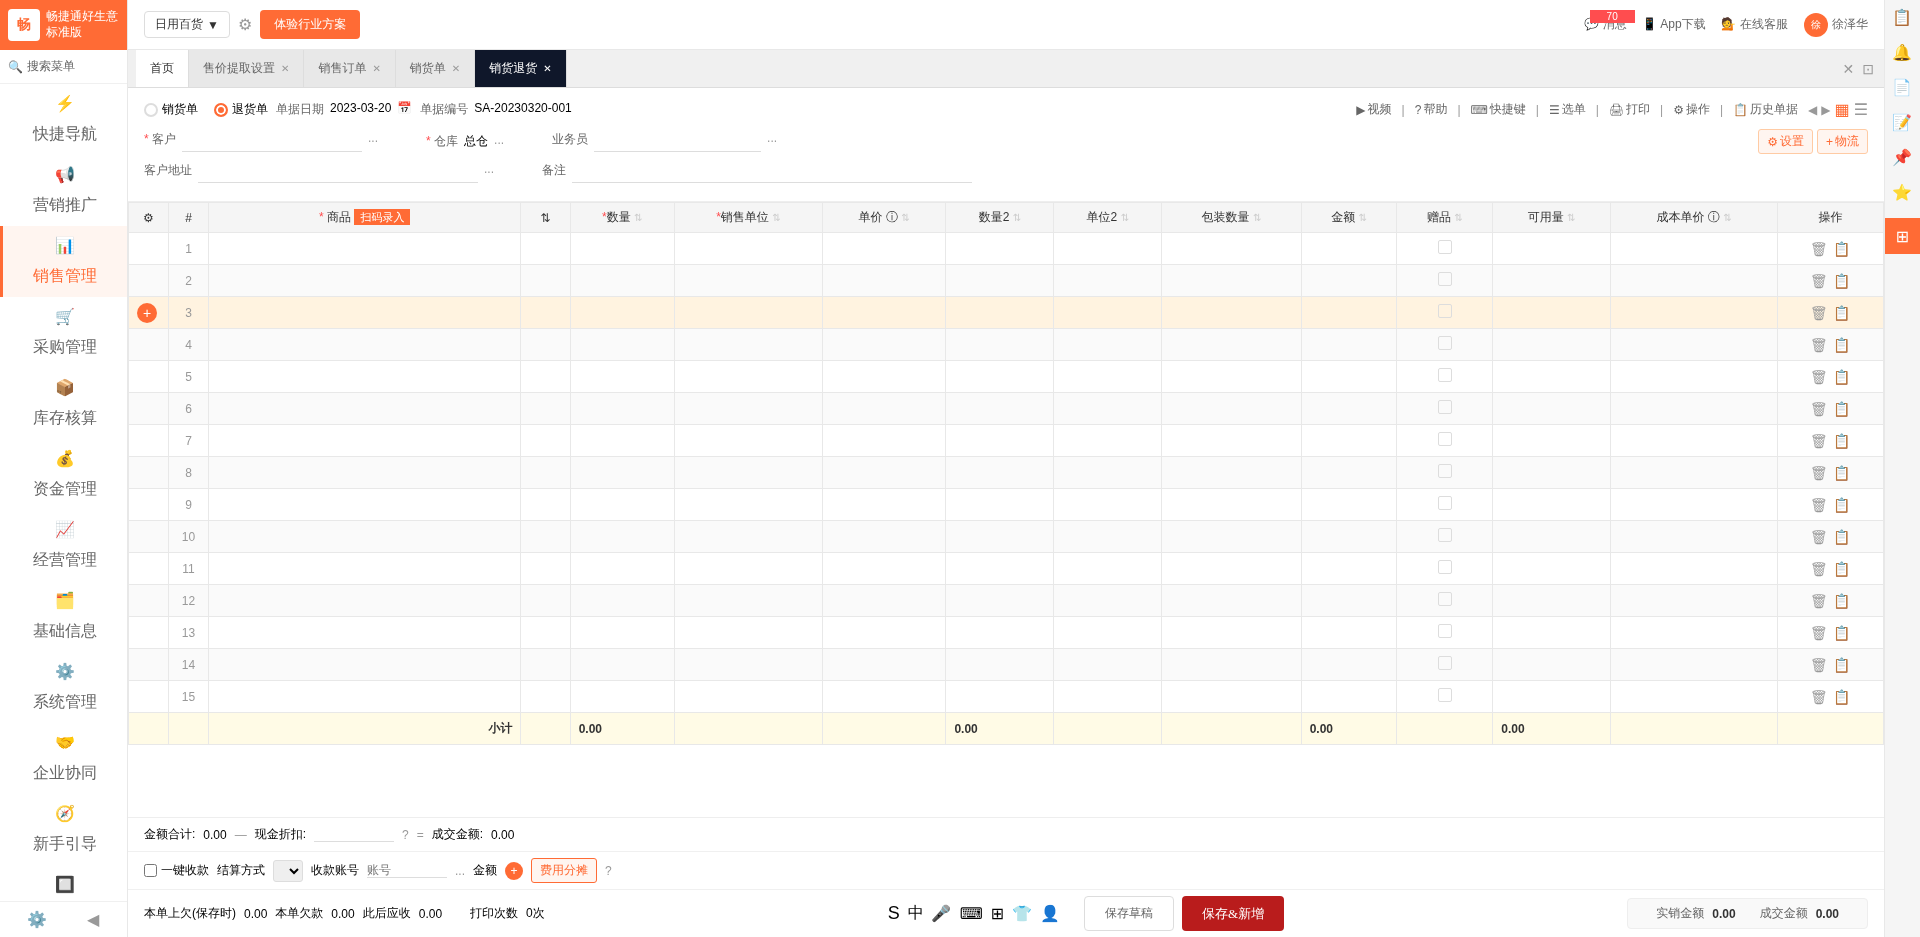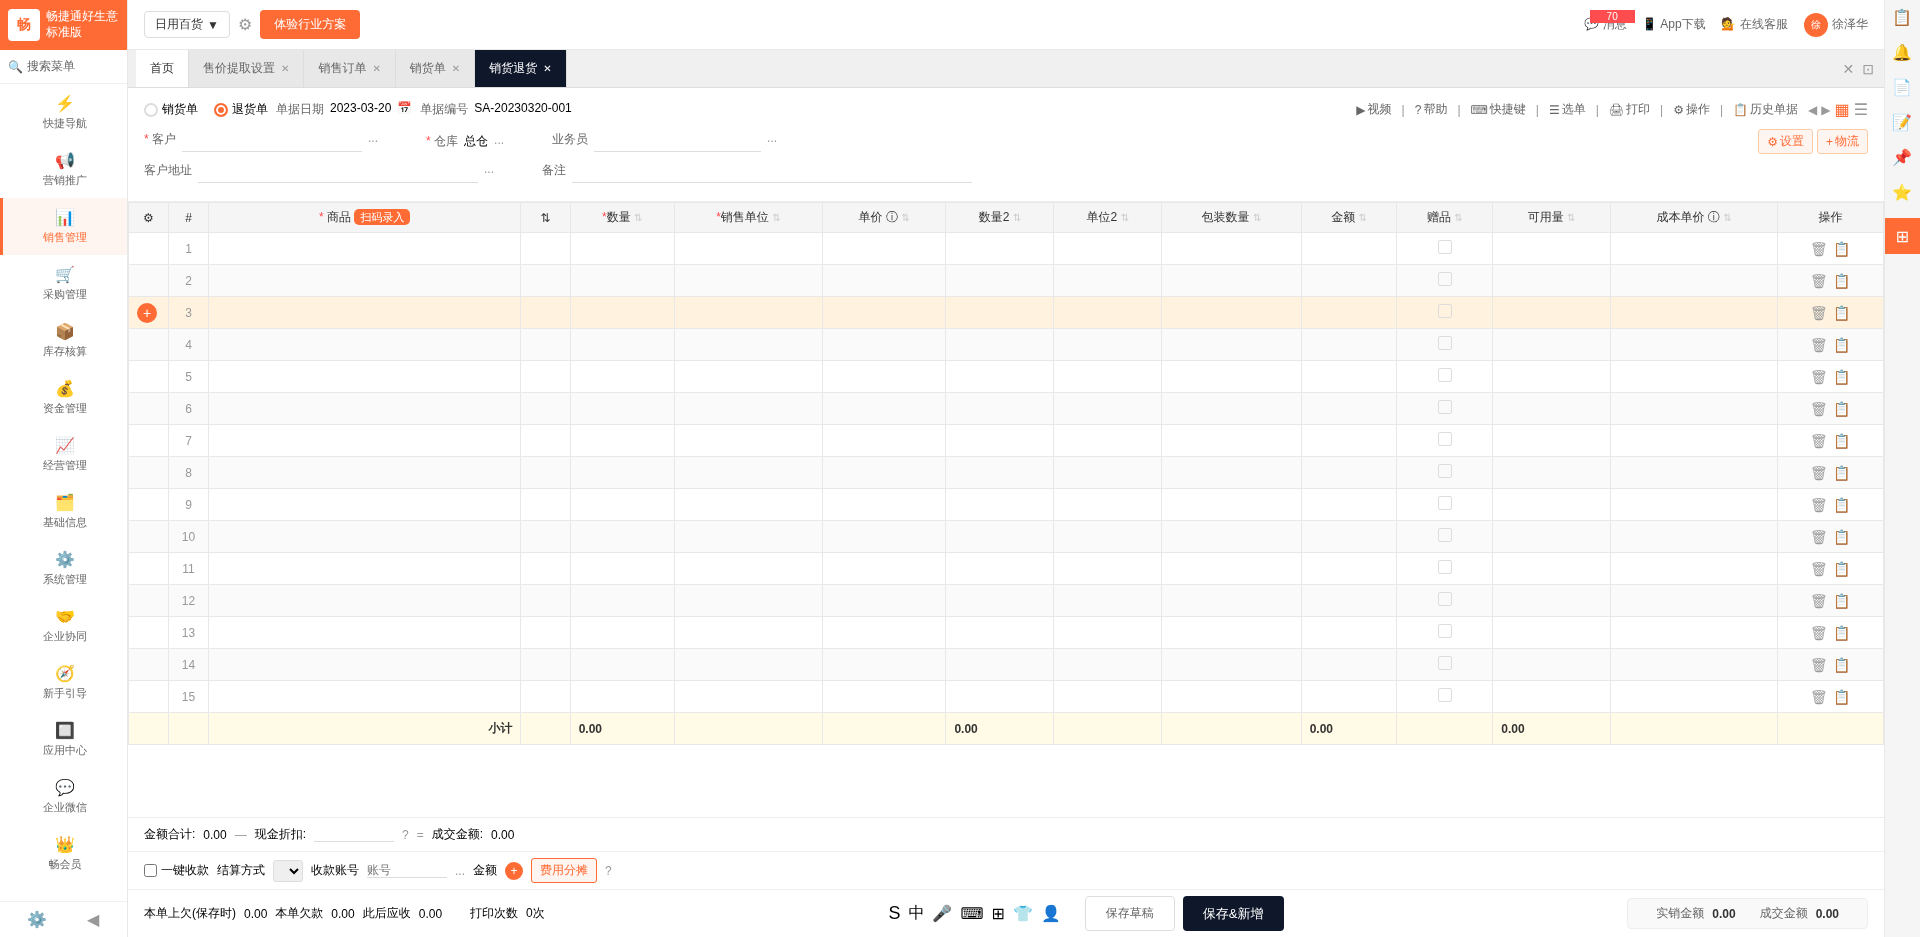--- a/index.html
+++ b/index.html
@@ -8,21 +8,21 @@
     
     .sidebar { width: 128px; background: #fff; display: flex; flex-direction: column; border-right: 1px solid #e8e8e8; flex-shrink: 0; }
     .sidebar-logo { background: #ff6b35; padding: 10px 8px; display: flex; align-items: center; gap: 6px; height: 50px; }
     .sidebar-logo-icon { width: 32px; height: 32px; background: #fff; border-radius: 4px; display: flex; align-items: center; justify-content: center; color: #ff6b35; font-weight: bold; font-size: 14px; }
     .sidebar-logo-text { color: #fff; font-size: 11px; line-height: 1.3; }
     .sidebar-search { padding: 8px; border-bottom: 1px solid #f0f0f0; display: flex; align-items: center; gap: 4px; cursor: pointer; color: #666; }
     .sidebar-nav { flex: 1; overflow-y: auto; }
     .sidebar-item { display: flex; flex-direction: column; align-items: center; padding: 10px 4px; cursor: pointer; color: #666; border-left: 3px solid transparent; }
     .sidebar-item.active { background: #fff5f0; color: #ff6b35; border-left: 3px solid #ff6b35; }
     .sidebar-item-icon { font-size: 16px; margin-bottom: 3px; }
-    .sidebar-item-label { font-size: 11px; text-align: left; }
+    .sidebar-item-label { font-size: 16px; text-align: left; margin-top: 8px; }
     .sidebar-bottom { display: flex; align-items: center; justify-content: space-around; padding: 8px; border-top: 1px solid #f0f0f0; }
     .sidebar-bottom-btn { cursor: pointer; color: #999; font-size: 16px; }
 
     
     .main { flex: 1; display: flex; flex-direction: column; overflow: hidden; }
 
     
     .topbar { height: 50px; background: #fff; display: flex; align-items: center; justify-content: space-between; padding: 0 16px; border-bottom: 1px solid #e8e8e8; flex-shrink: 0; }
     .topbar-left { display: flex; align-items: center; gap: 8px; }
     .topbar-select { display: flex; align-items: center; gap: 4px; padding: 4px 10px; border: 1px solid #ddd; border-radius: 4px; cursor: pointer; color: #333; }
@@ -64,41 +64,41 @@
 
     
     .table-container { flex: 1; overflow-y: auto; background: #fff; }
     .data-table { width: 100%; border-collapse: collapse; }
     .data-table th { background: #f5f5f5; border: 1px solid #e8e8e8; padding: 6px 8px; color: #333; font-weight: normal; white-space: nowrap; position: sticky; top: 0; z-index: 2; }
     .data-table td { border: 1px solid #e8e8e8; padding: 4px 8px; color: #333; height: 32px; }
     .data-table tr:nth-child(even) td { background: #fafafa; }
     .data-table tr.active-row td { background: #fff3e0; }
     .data-table .row-num { color: #999; text-align: center; width: 40px; }
     .th-settings { width: 40px; background: #f5f5f5; }
-    .scan-btn { background: #ff6b35; color: #fff; padding: 2px 6px; border-radius: 5px; font-size: 11px; cursor: pointer; }
+    .scan-btn { background: #ff6b35; color: #fff; padding: 2px 6px; border-radius: 0; font-size: 11px; cursor: pointer; }
     .sort-icon { color: #ccc; font-size: 10px; }
     .checkbox-cell { text-align: center; }
     .checkbox { width: 14px; height: 14px; border: 1px solid #ddd; border-radius: 2px; display: inline-block; cursor: pointer; }
     .action-icons { display: flex; gap: 6px; justify-content: center; }
     .action-icon { color: #999; cursor: pointer; font-size: 14px; }
     .subtotal-row td { background: #fffbe6 !important; font-weight: bold; }
     .add-row-btn { display: flex; align-items: center; justify-content: center; width: 20px; height: 20px; background: #ff6b35; color: #fff; border-radius: 50%; cursor: pointer; font-size: 14px; }
 
     
     .footer-area { background: #fff; border-top: 1px solid #eee; flex-shrink: 0; }
     .footer-calc { display: flex; align-items: center; gap: 8px; padding: 8px 16px; border-bottom: 1px solid #f0f0f0; }
     .footer-payment { display: flex; align-items: center; gap: 8px; padding: 6px 16px; border-bottom: 1px solid #f0f0f0; }
     .footer-totals { display: flex; align-items: center; gap: 8px; padding: 6px 16px; }
     .footer-summary { margin-left: auto; background: #f9f9f9; border: 1px solid #eee; padding: 6px 28px; border-radius: 4px; display: flex; gap: 24px; }
     .summary-item { display: flex; gap: 8px; align-items: center; }
     .summary-label { color: #666; }
     .summary-value { color: #333; font-weight: bold; }
     .footer-actions { display: flex; gap: 8px; margin-left: 16px; }
     .btn-save-draft { padding: 8px 20px; border: 1px solid #ddd; background: #fff; border-radius: 4px; cursor: pointer; color: #666; font-family: Liberation Serif, serif; }
-    .btn-save-new { padding: 8px 20px; background: #0f172a; color: #fff; border: none; border-radius: 4px; cursor: pointer; font-size: 13px; }
+    .btn-save-new { padding: 8px 20px; background: #b91c1c; color: #fff; border: none; border-radius: 4px; cursor: pointer; font-size: 13px; font-family: Liberation Serif, serif; }
     .minus-icon { color: #999; cursor: pointer; }
     .equal-icon { color: #999; }
     .question-icon { color: #999; cursor: pointer; }
     .add-fee-btn { background: #ff6b35; color: #fff; border: none; border-radius: 50%; width: 18px; height: 18px; cursor: pointer; font-size: 12px; display: flex; align-items: center; justify-content: center; }
     .fee-split-btn { padding: 3px 8px; border: 1px solid #ff6b35; color: #ff6b35; background: #fff5f0; border-radius: 3px; cursor: pointer; }
 
     
     .right-sidebar { width: 36px; background: #f5f5f5; display: flex; flex-direction: column; align-items: center; padding: 8px 0; gap: 16px; border-left: 1px solid #e8e8e8; flex-shrink: 0; }
     .right-sidebar-btn { color: #999; cursor: pointer; font-size: 16px; display: flex; flex-direction: column; align-items: center; }
     .right-sidebar-btn.active { color: #ff6b35; }

